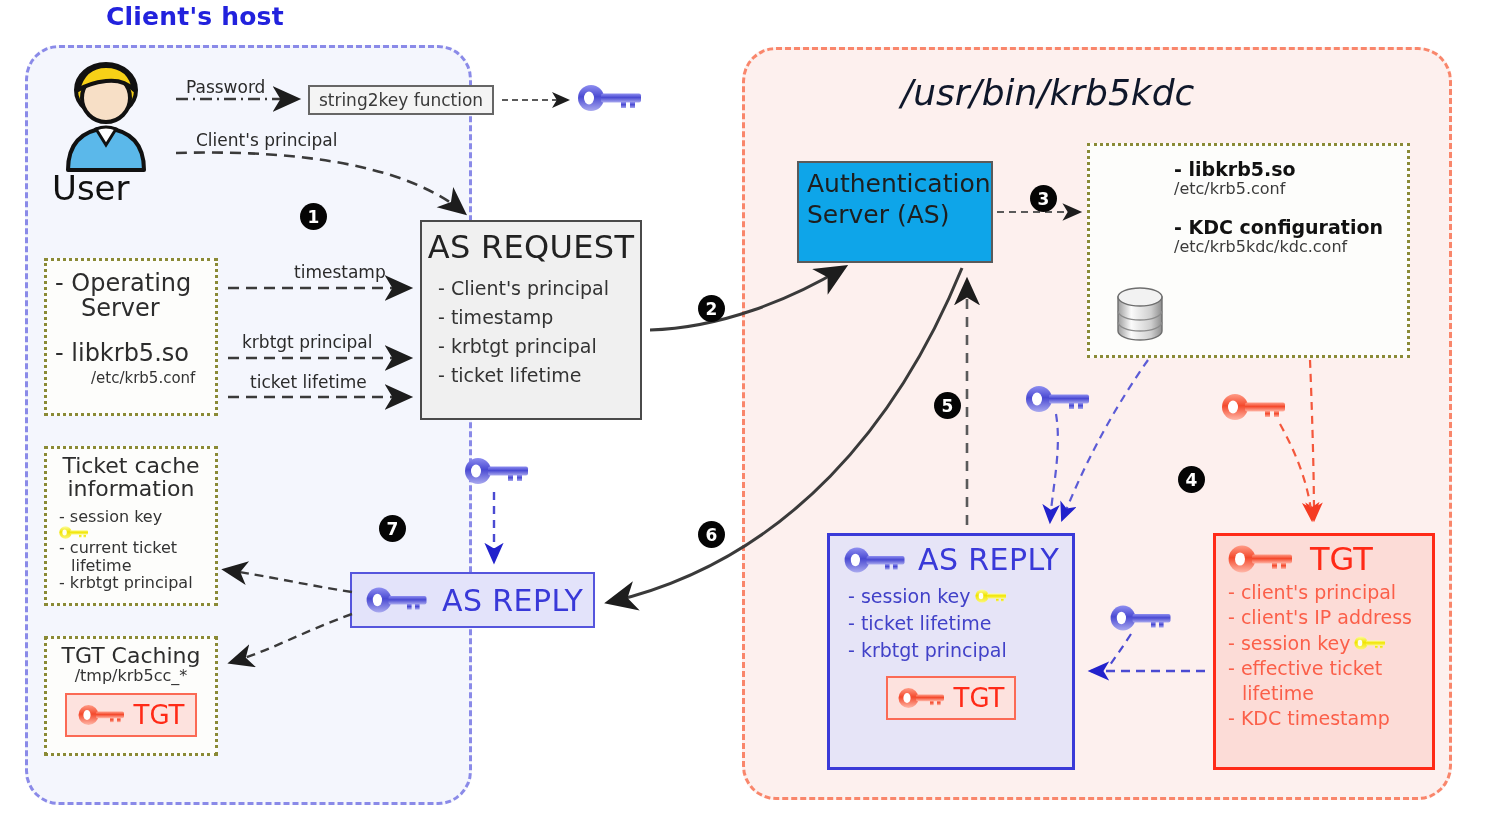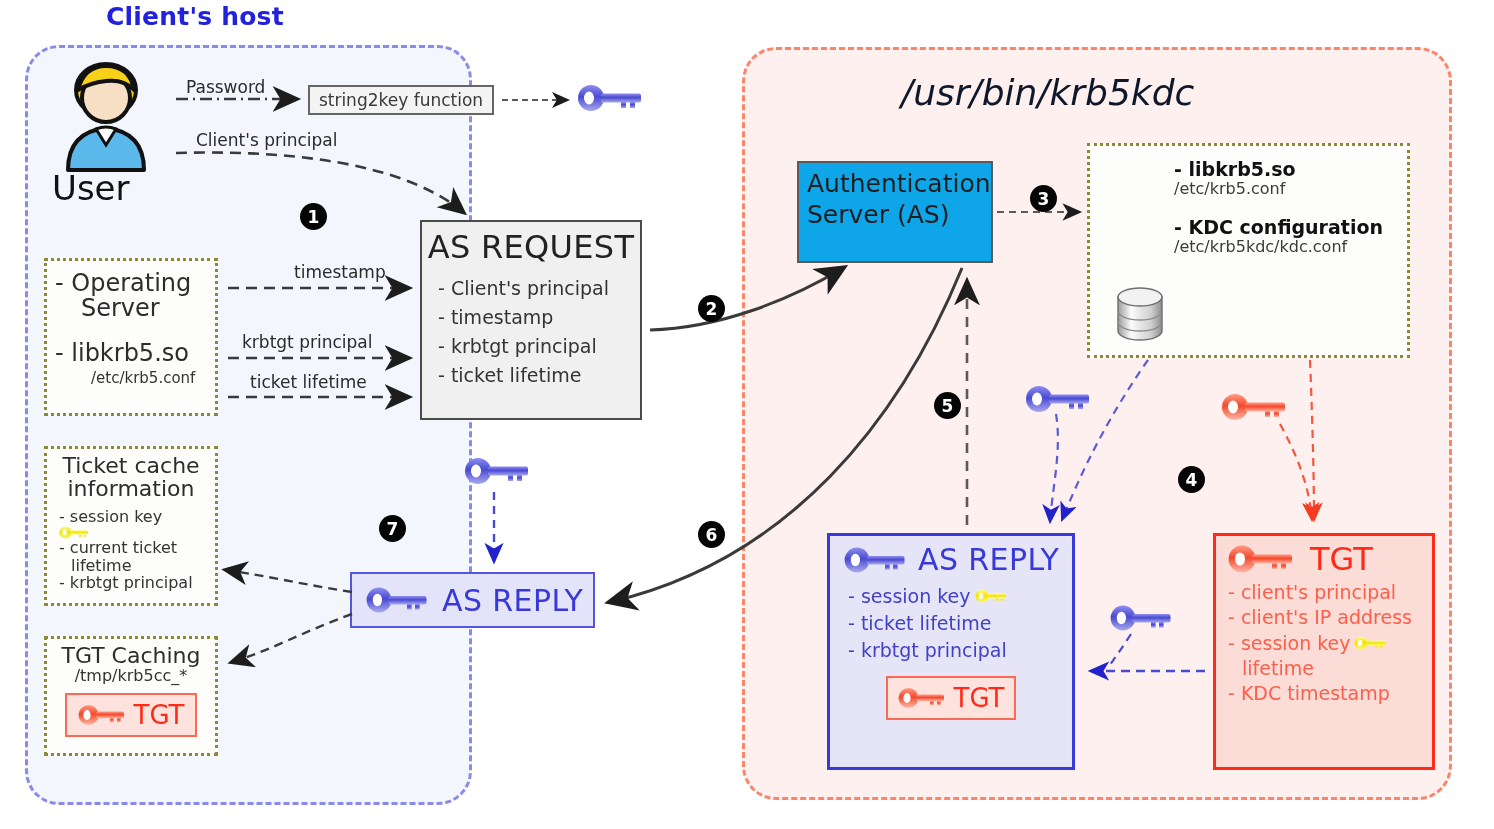--- a/index.html
+++ b/index.html
@@ -404,20 +404,23 @@
           <svg class="keysvg" width="32" height="14" viewBox="0 0 32 14" style="vertical-align:-2px;">
             <circle cx="7" cy="7" r="6.6" fill="url(#gradYellowKey)"></circle>
             <ellipse cx="6" cy="7" rx="2.3" ry="3.2" fill="#fffff0"></ellipse>
             <rect x="12" y="4.6" width="19" height="4.8" rx="1" fill="url(#gradYellowKey)"></rect>
             <rect x="21" y="9.2" width="2.6" height="3.2" fill="url(#gradYellowKey)"></rect>
             <rect x="26" y="9.2" width="2.6" height="3.2" fill="url(#gradYellowKey)"></rect>
           </svg>
         </span>
       </li>
       <li>
+          <span>- effective ticket</span>
+        </li>
+      <li>
           <span class="cont">lifetime</span>
         </li>
       <li>
           <span>- KDC timestamp</span>
         </li>
     </ul>
   </div>
 
   <div class="abs" style="left:1025px;top:384px;">
     <svg class="keysvg" width="66" height="30" viewBox="0 0 66 30">

